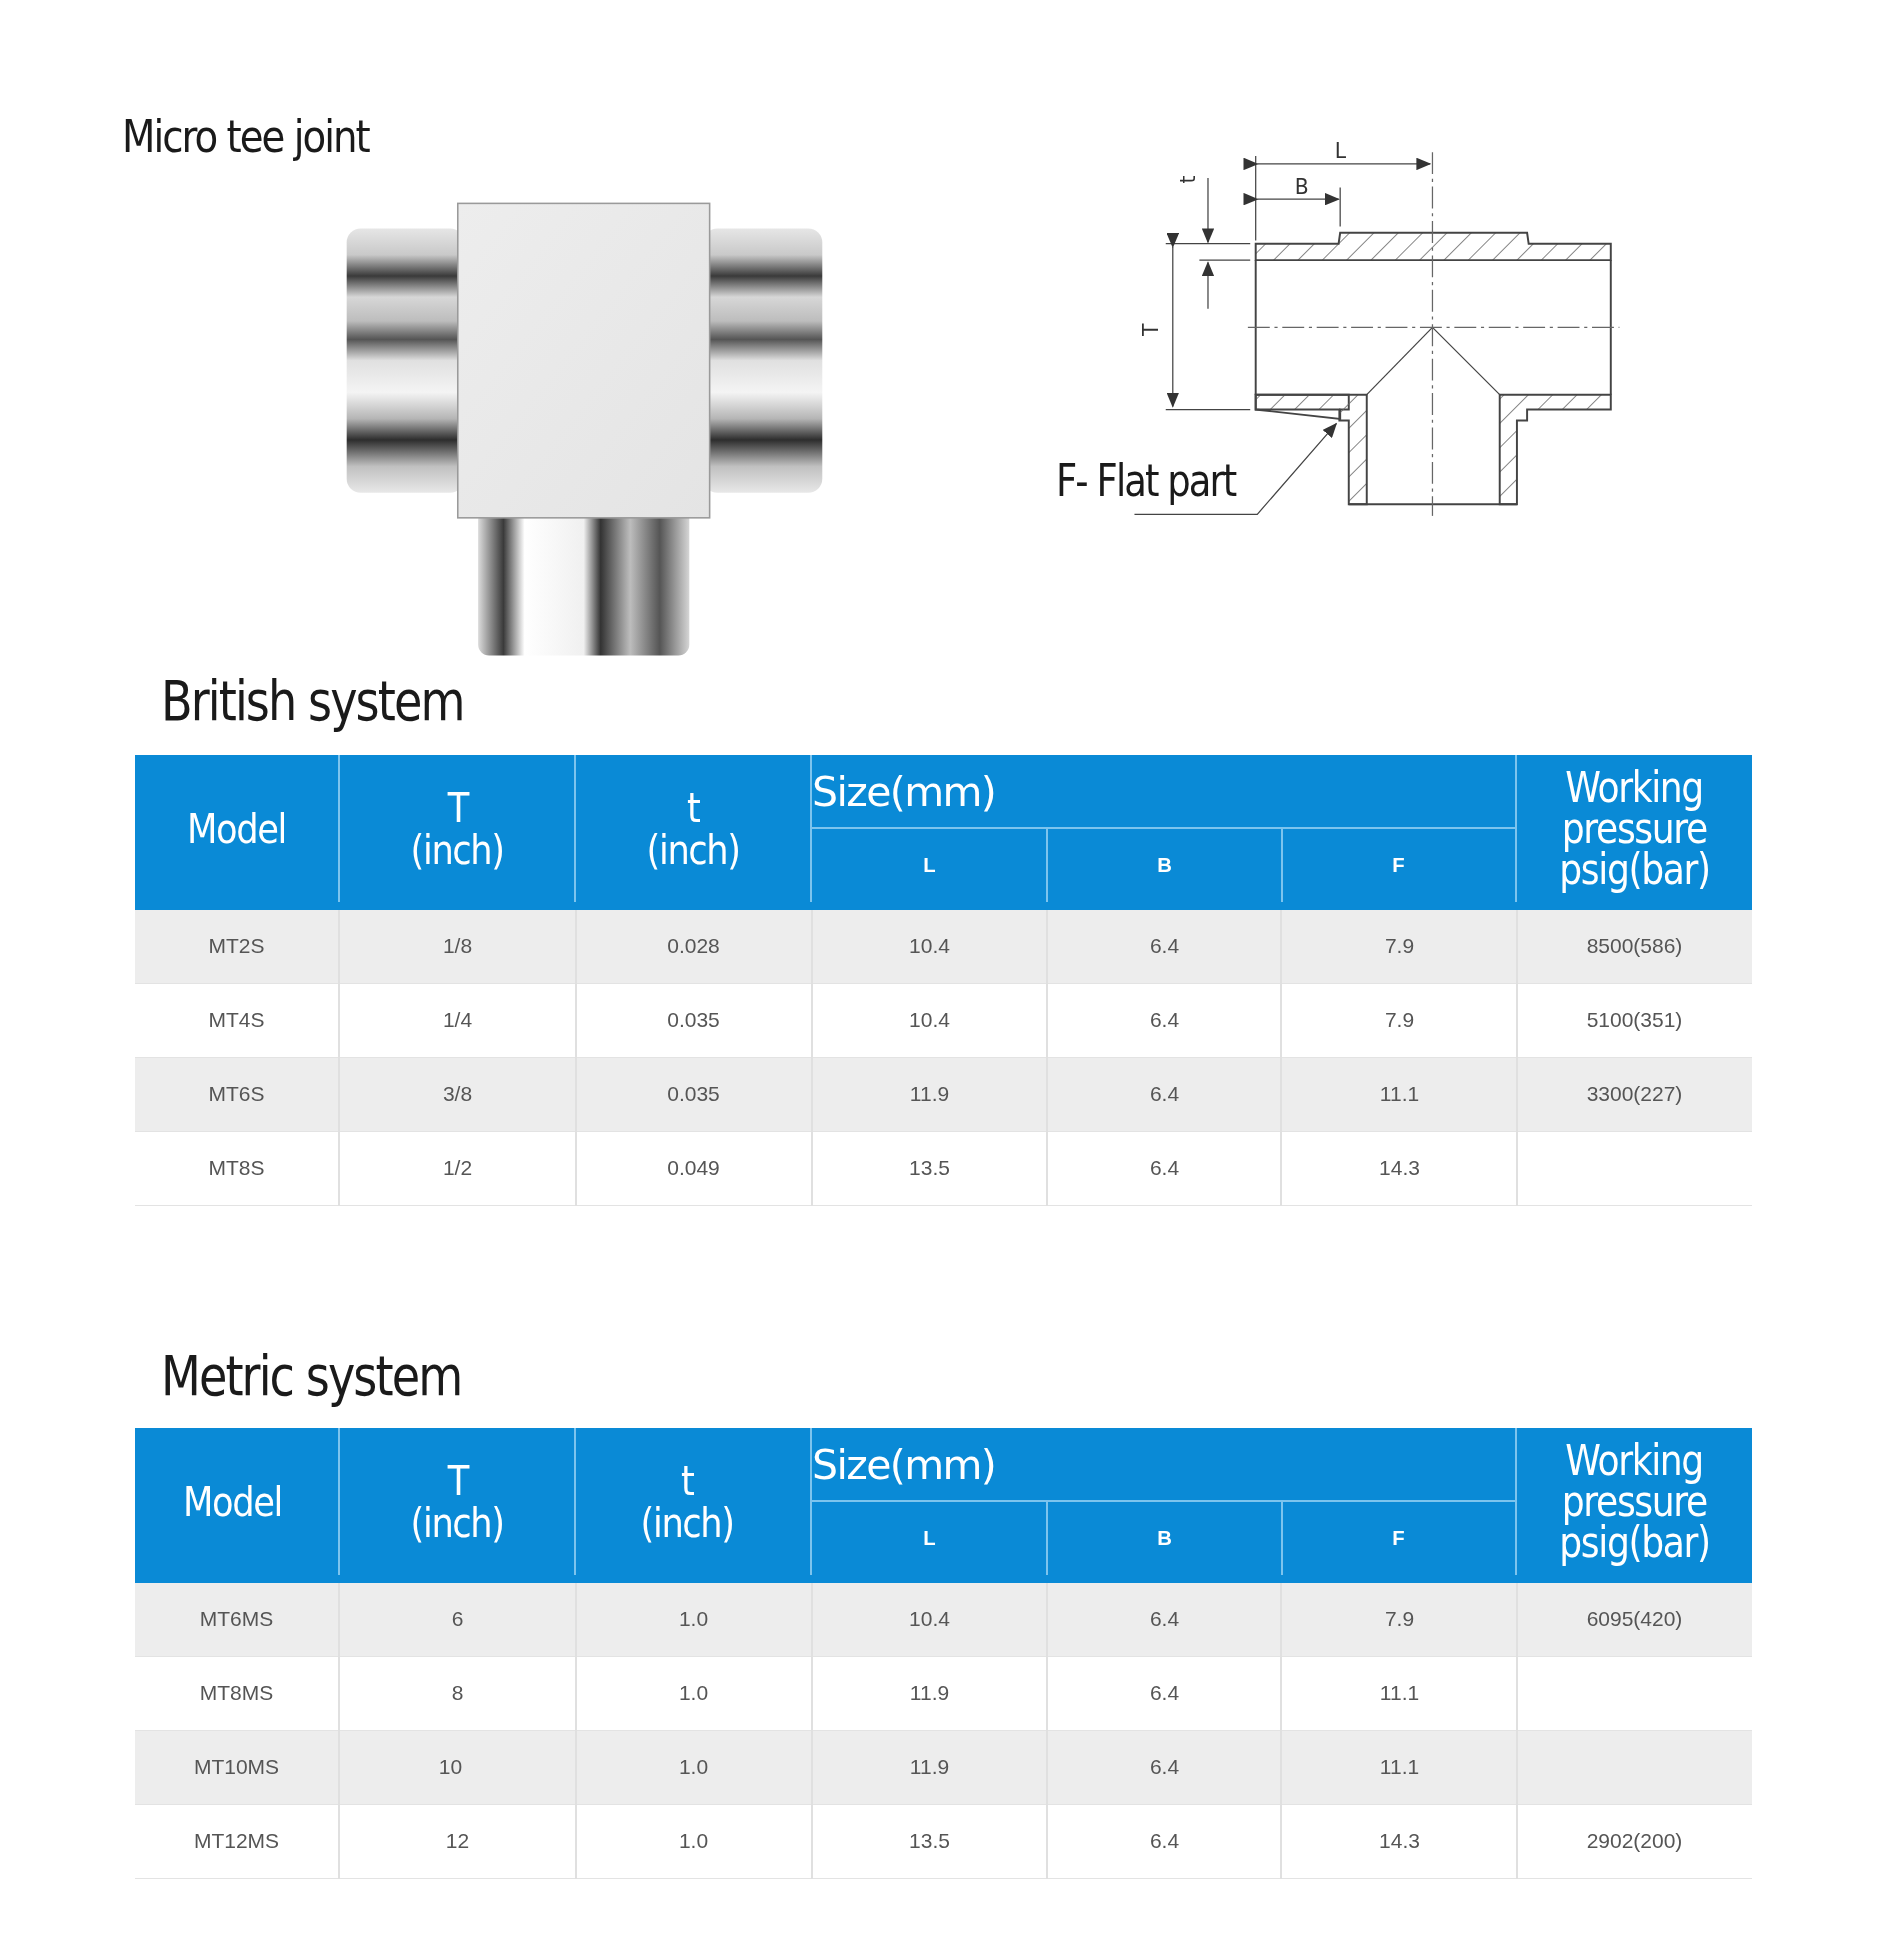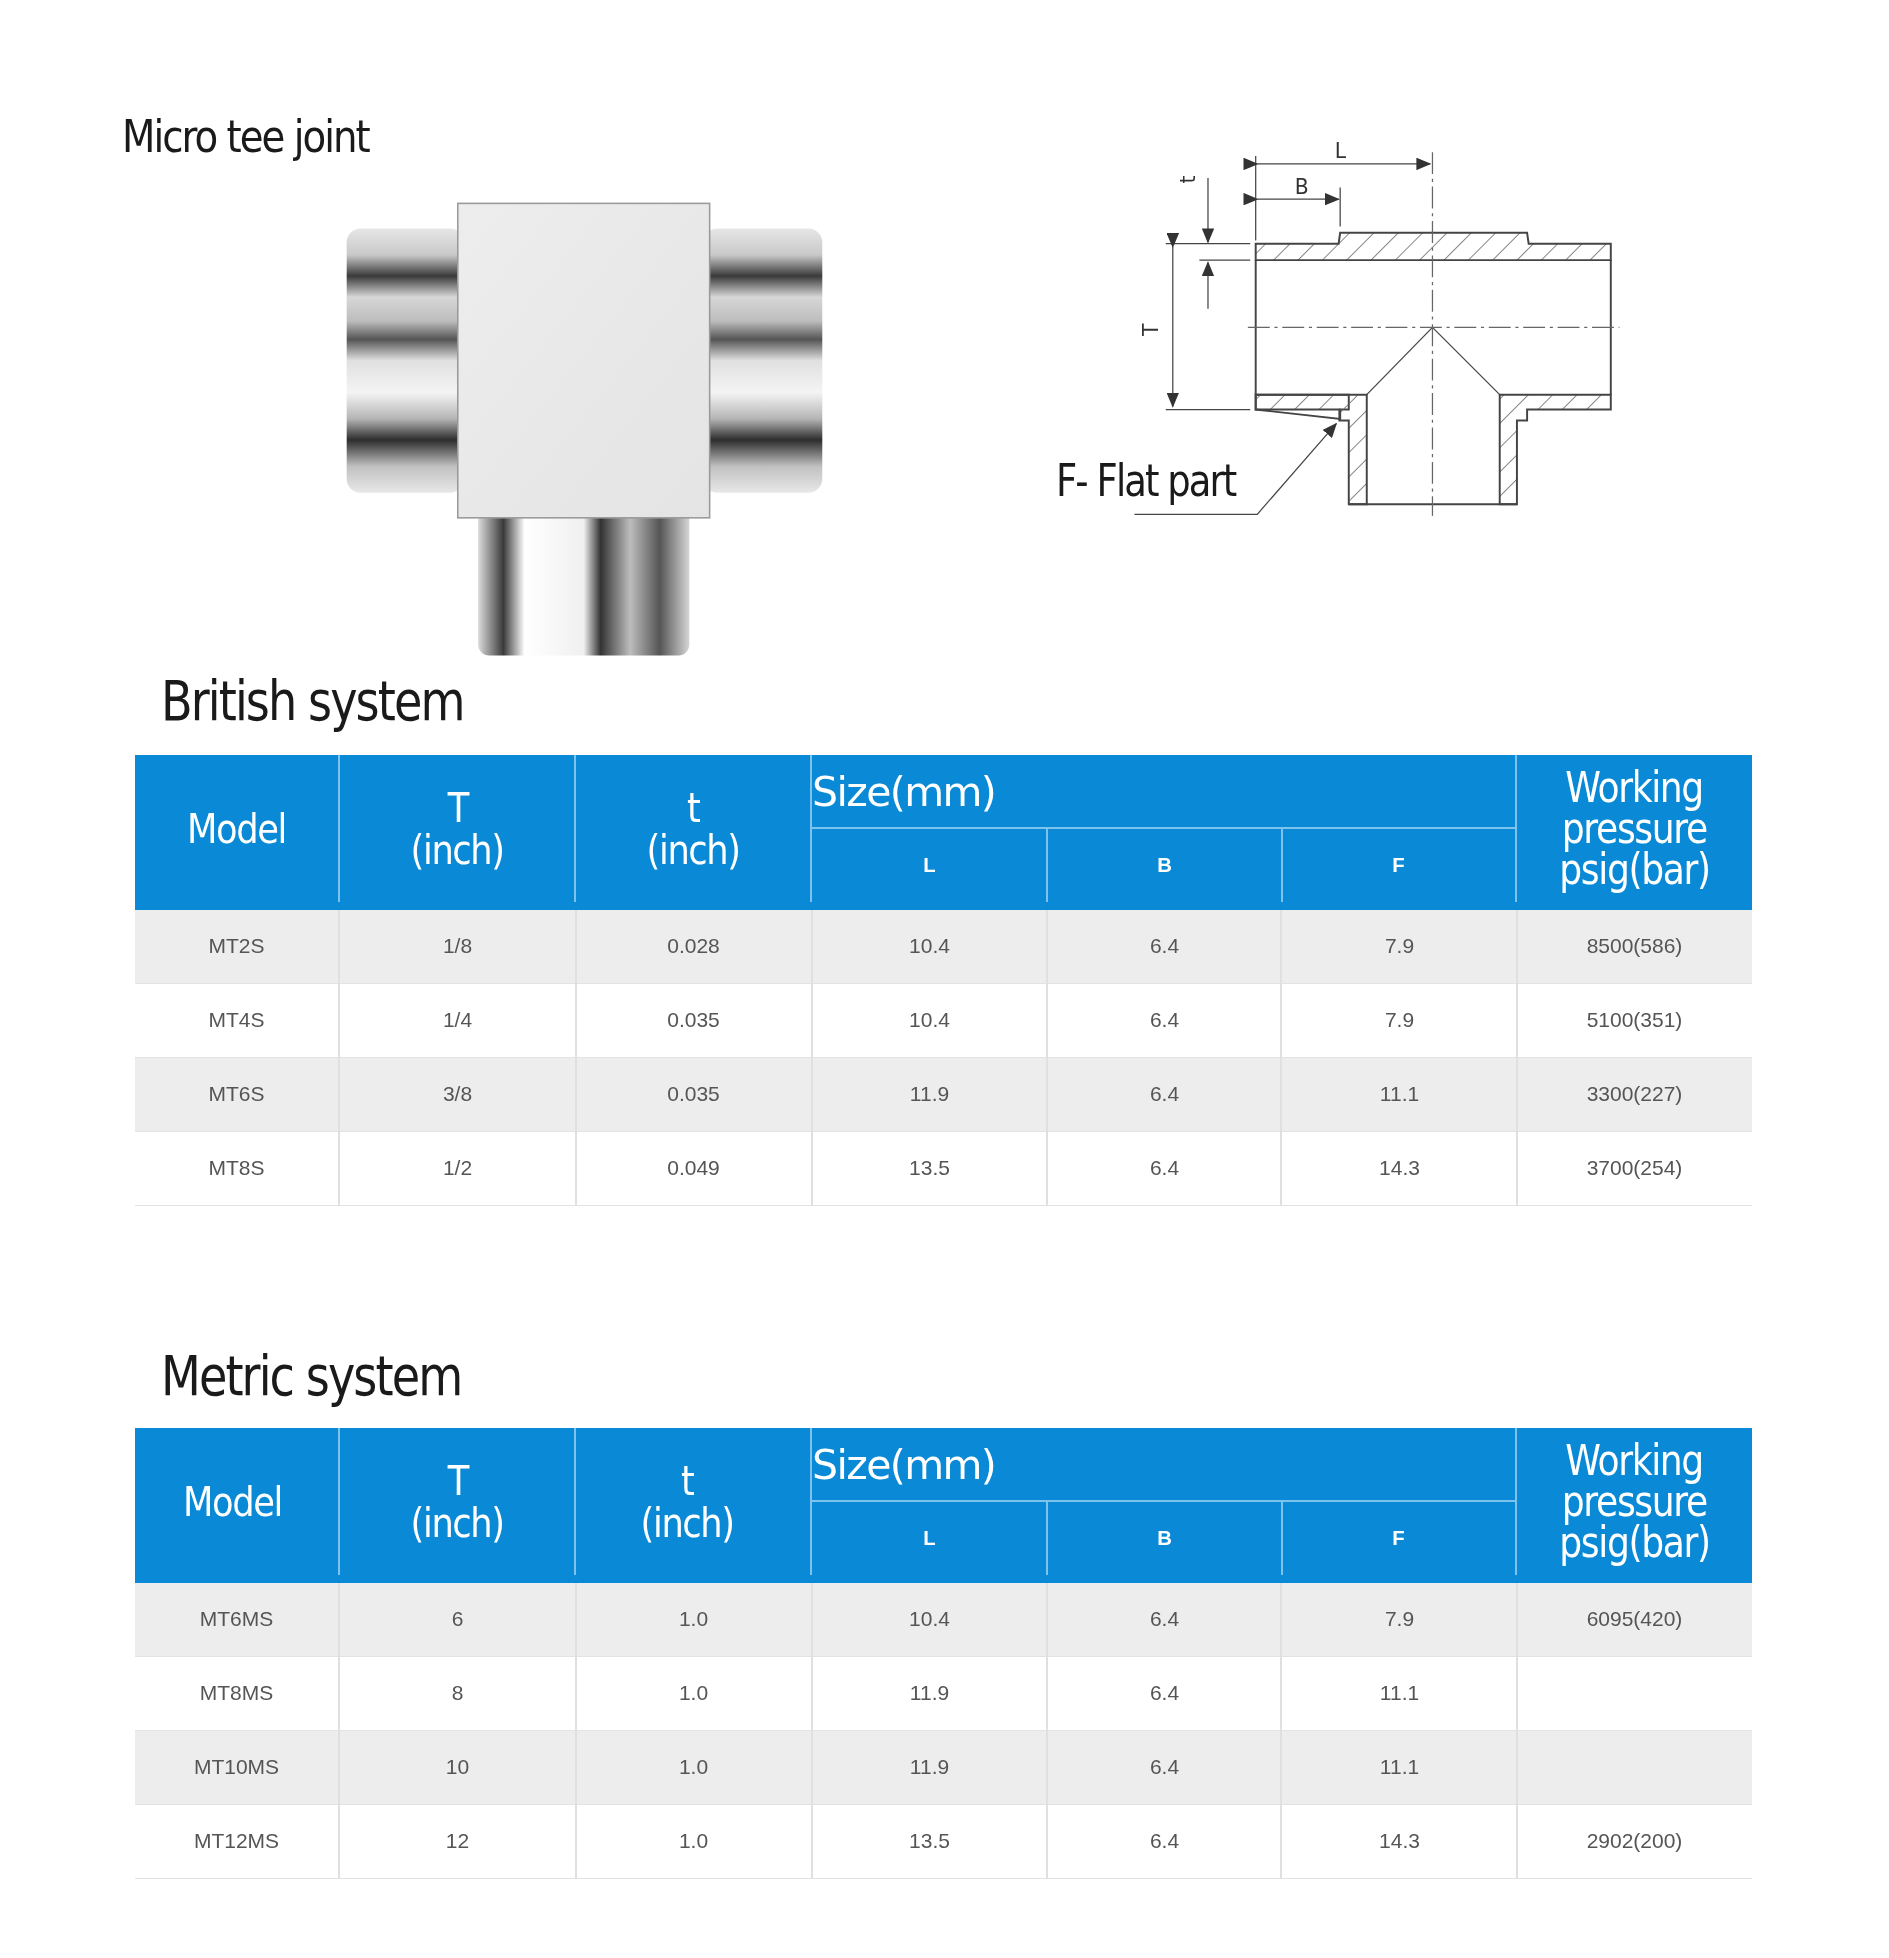--- a/index.html
+++ b/index.html
@@ -230,21 +230,20 @@
       <div class="cell" style="left:205px;width:235px">1/2</div>
         <div class="cdiv" style="left:440px"></div>
       <div class="cell" style="left:441px;width:235px">0.049</div>
         <div class="cdiv" style="left:676px"></div>
       <div class="cell" style="left:677px;width:235px">13.5</div>
         <div class="cdiv" style="left:911px"></div>
       <div class="cell" style="left:912px;width:235px">6.4</div>
         <div class="cdiv" style="left:1145px"></div>
       <div class="cell" style="left:1147px;width:235px">14.3</div>
         <div class="cdiv" style="left:1381px"></div>
-      <div class="cell" style="left:1382px;width:235px">3700(254)</div>
     </div>
   </div>
 </div>
 
 <div class="title t-metr">Metric system</div>
 <div class="spec spec-metr">
   <div class="hdr">
     <div class="hcell big" style="left:0;width:196px">
         <span class="sx">Model</span>
       </div>
@@ -303,21 +302,21 @@
       <div class="cell" style="left:677px;width:235px">11.9</div>
         <div class="cdiv" style="left:911px"></div>
       <div class="cell" style="left:912px;width:235px">6.4</div>
         <div class="cdiv" style="left:1145px"></div>
       <div class="cell" style="left:1147px;width:235px">11.1</div>
         <div class="cdiv" style="left:1381px"></div>
     </div>
     <div class="row alt">
       <div class="cell" style="left:0;width:203px">MT10MS</div>
         <div class="cdiv" style="left:203px"></div>
-      <div class="cell" style="left:205px;width:235px">10</div>
+      <div class="cell" style="left:198px;width:235px">10</div>
         <div class="cdiv" style="left:440px"></div>
       <div class="cell" style="left:441px;width:235px">1.0</div>
         <div class="cdiv" style="left:676px"></div>
       <div class="cell" style="left:677px;width:235px">11.9</div>
         <div class="cdiv" style="left:911px"></div>
       <div class="cell" style="left:912px;width:235px">6.4</div>
         <div class="cdiv" style="left:1145px"></div>
       <div class="cell" style="left:1147px;width:235px">11.1</div>
         <div class="cdiv" style="left:1381px"></div>
     </div>

